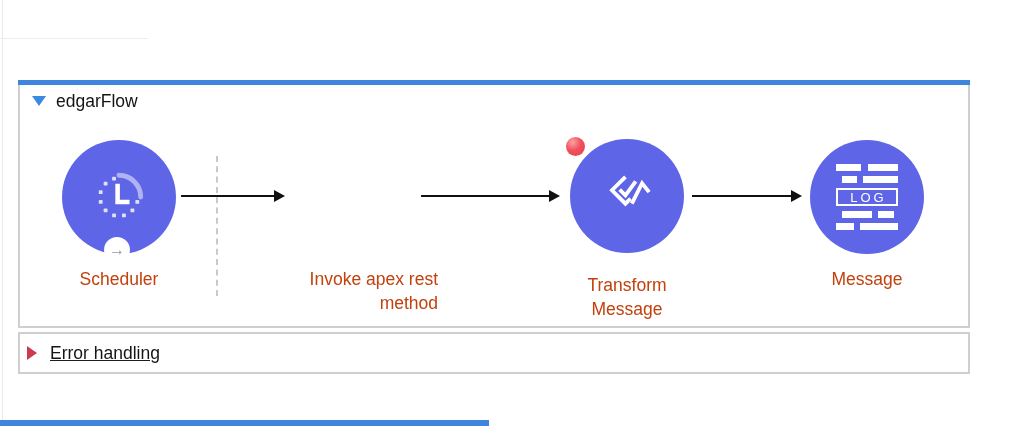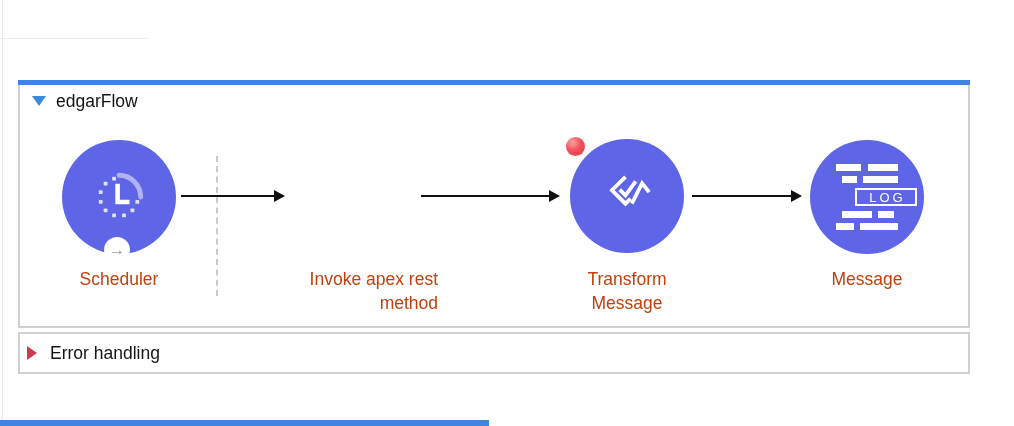--- a/index.html
+++ b/index.html
@@ -1,20 +1,20 @@
 <!DOCTYPE html>
 <html style="--node-fill: #5E65E7; --flow-bar: #3E86DD; --salesforce-ring: #5A6C78; --salesforce-cloud: #1DA0E1; --error-badge: #EE3B49; --error-arrow: #CD3A50; --collapse-arrow: #3C8AE0; --border: #CFCFCF; --connector: #111111;"><head>
 <meta charset="utf-8">
 <style>
   html,body { margin:0; padding:0; background:#fff; }
   .canvas {
     position:relative; width:1014px; height:426px; background:#ffffff;
     overflow:hidden; font-family:"Liberation Sans", sans-serif; color:#1d1d1f;
   }
-  .abs { position:absolute; }
+  .abs { position:absolute;text-decoration:underline; }
 
   
   .left-edge   { left:2px; top:0; width:1px; height:426px; background:#e9e9e9; }
   .top-divider { left:0; top:38px; width:148px; height:1px; background:#ededed; }
 
   
   .flow-topbar { left:18px; top:80px; width:952px; height:5px; background:var(--flow-bar,#3E86DD); z-index:3; }
   .flow-main   { left:18px; top:80px; width:952px; height:248px; box-sizing:border-box;
                  border:2px solid var(--border,#CFCFCF); border-top:none; background:#fff; }
   .flow-header { position:absolute; left:12px; top:9px; display:flex; align-items:center; gap:10px; height:24px; }
@@ -40,21 +40,21 @@
   .conn-line { position:absolute; height:2px; background:var(--connector,#111111); }
   .conn-head { position:absolute; width:0; height:0; border-top:6px solid transparent;
                border-bottom:6px solid transparent; border-left:11px solid var(--connector,#111111); }
   .dashed-divider { position:absolute; left:216px; top:156px; height:140px; width:0;
                     border-left:2px dashed #c9c9c9; }
 
   
   .log-icon { position:absolute; left:836px; top:164px; width:62px; height:66px; }
   .log-bar  { position:absolute; height:7px; background:#fff; }
   .log-box  { position:absolute; left:0; top:24px; width:62px; height:18px; box-sizing:border-box;
-              border:2px solid #fff; display:flex; align-items:center; justify-content:center;margin-left:19px; }
+              border:2px solid #fff; display:flex; align-items:center; justify-content:center; }
   .log-text { color:#fff; font-size:13px; letter-spacing:3px; line-height:13px; padding-left:3px; }
 
   
   .error-box   { left:18px; top:332px; width:952px; height:42px; box-sizing:border-box;
                  border:2px solid var(--border,#CFCFCF); background:#fff;
                  display:flex; align-items:center; gap:13px; padding-left:7px; }
   .error-caret { width:0; height:0; border-top:7px solid transparent; border-bottom:7px solid transparent;
                  border-left:10px solid var(--error-arrow,#CD3A50); }
   .error-label { font-size:17.5px; color:#141414; }
 
@@ -113,21 +113,21 @@
   <div class="node-circle" style="left:570px; top:139px; width:114px; height:114px;">
     <svg width="64" height="64" viewBox="0 0 100 100" style="position:absolute; left:26px; top:25px;">
       <g fill="none" stroke="#ffffff" stroke-width="6">
         <path d="M46 20 L25 41 L46 62 L54 54"></path>
         <path d="M37 40 L46 49 L62 27"></path>
         <path d="M56 62 L72 30 L83 44"></path>
       </g>
     </svg>
   </div>
   <div class="error-dot"></div>
-  <div class="node-label" style="left:567px; top:267px; width:120px;">Transform Message</div>
+  <div class="node-label" style="left:567px; top:273px; width:120px;">Transform Message</div>
 
   <div class="conn-line" style="left:692px; top:195px; width:99px;"></div>
   <div class="conn-head" style="left:791px; top:190px;"></div>
 
   <div class="node-circle" style="left:810px; top:140px; width:114px; height:114px;"></div>
   <div class="log-icon">
     <div class="log-bar" style="left:0;  top:0;    width:25px;"></div>
     <div class="log-bar" style="left:32px; top:0;  width:30px;"></div>
     <div class="log-bar" style="left:6px;  top:12px; width:15px;"></div>
     <div class="log-bar" style="left:27px; top:12px; width:35px;"></div>

